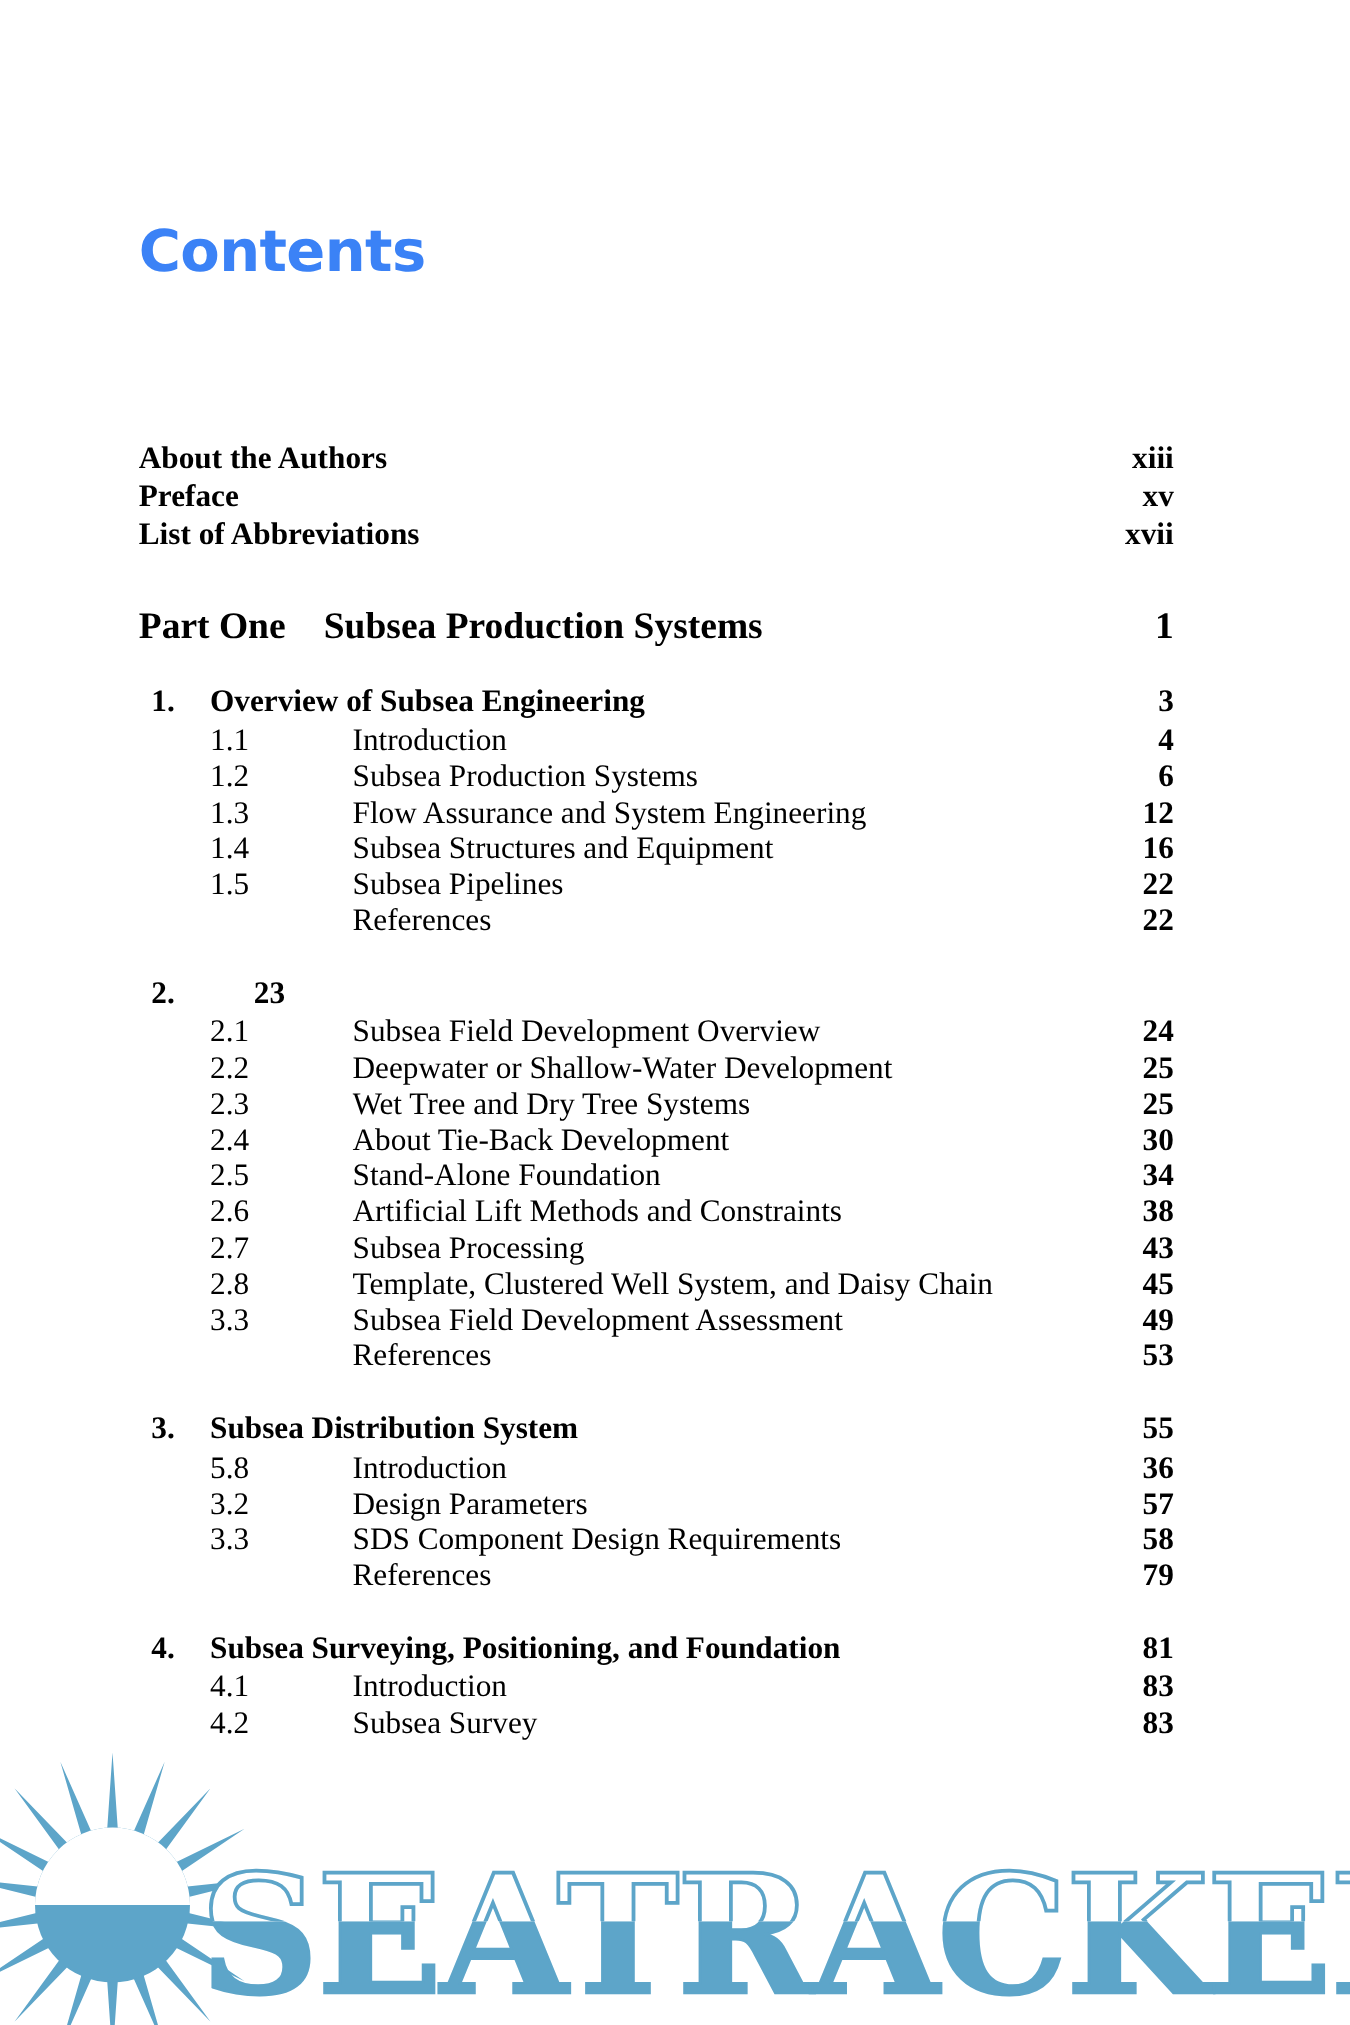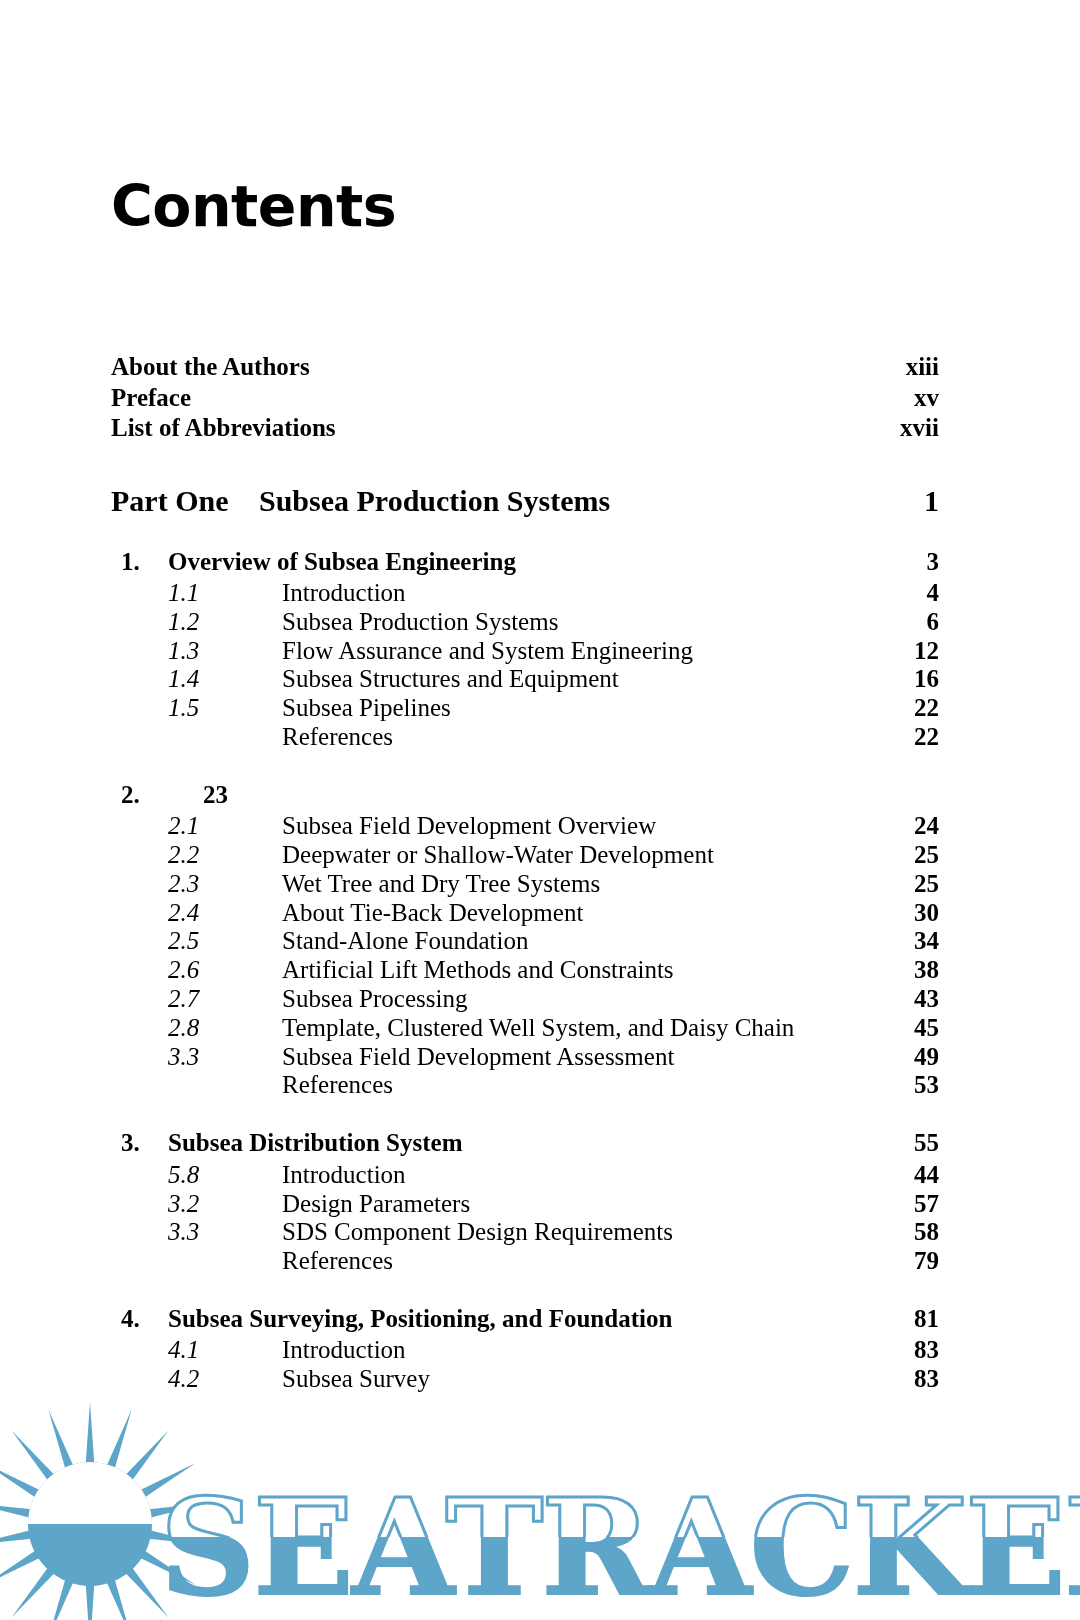--- a/index.html
+++ b/index.html
@@ -16,24 +16,24 @@
     color: #000000;
   }
 
   
   #page-title {
     position: absolute;
     left: 111px;
     top: 178px;
     font-family: "DejaVu Sans", "Liberation Sans", sans-serif;
     font-weight: bold;
-    font-size: 57px;
+    font-size: 46px;
     letter-spacing: -0.5px;
     line-height: 1;
-    color: #000000;
+    color: #3b82f6;
   }
 
   
   #toc {
     position: absolute;
     left: 111px;
     top: 352px;
     width: 828px;
   }
 
@@ -87,21 +87,21 @@
     line-height: 35.5px;
   }
   .chapter .ch-row .num { flex: 0 0 47px; padding-left: 10px; }
   .chapter .ch-row .pg { min-width: 60px; }
 
   .chapter .sec-row {
     font-size: 25px;
     font-weight: normal;
     line-height: 28.8px;
   }
-  .chapter .sec-row .num { flex: 0 0 114px; padding-left: 57px; font-style: italic; }
+  .chapter .sec-row .num { flex: 0 0 114px; padding-left: 57px; }
   .chapter .sec-row .pg { min-width: 60px; }
 
   
   #watermark {
     position: absolute;
     left: 0;
     top: 1398px;
     width: 1080px;
     height: 222px;
     pointer-events: none;
@@ -234,21 +234,21 @@
       </div>
       <div class="chapter">
         <div class="row ch-row">
           <span class="num">3.</span>
           <span class="title">Subsea Distribution System</span>
           <span class="pg">55</span>
         </div>
         <div class="row sec-row">
           <span class="num">5.8</span>
           <span class="title">Introduction</span>
-          <span class="pg">44</span>
+          <span class="pg">36</span>
         </div>
         <div class="row sec-row">
           <span class="num">3.2</span>
           <span class="title">Design Parameters</span>
           <span class="pg">57</span>
         </div>
         <div class="row sec-row">
           <span class="num">3.3</span>
           <span class="title">SDS Component Design Requirements</span>
           <span class="pg">58</span>

